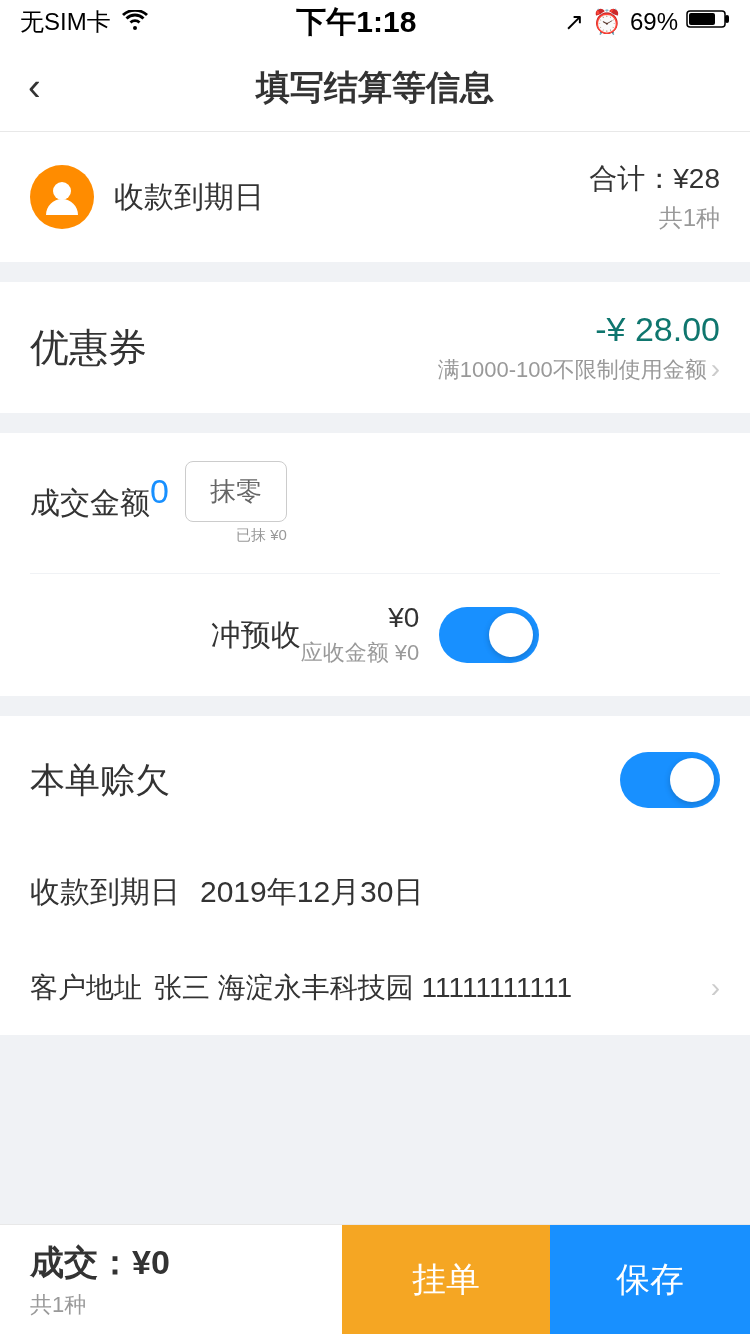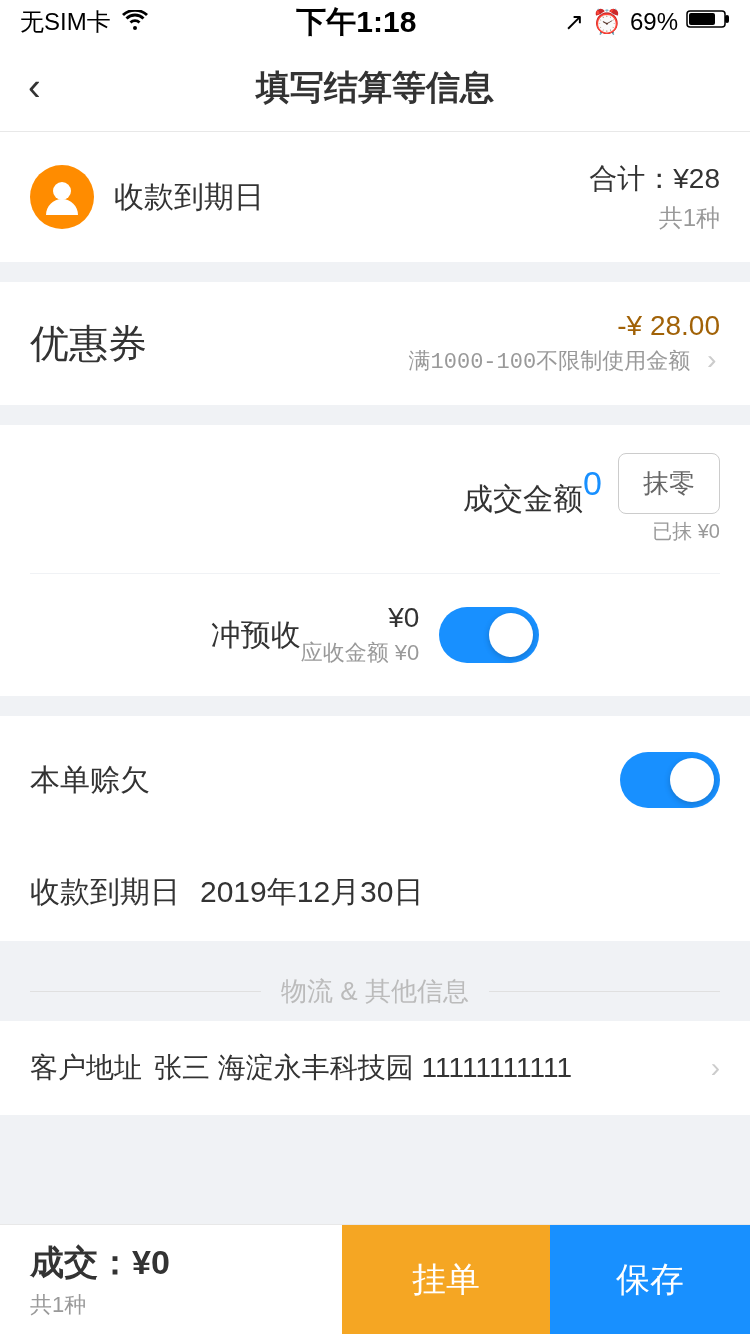--- a/index.html
+++ b/index.html
@@ -97,51 +97,51 @@
     
     .coupon-section {
       background: #fff;
       padding: 28px 30px;
       display: flex;
       align-items: center;
       justify-content: space-between;
     }
     .coupon-label { font-size: 39px; color: #333; }
     .coupon-right { text-align: right; }
-    .coupon-discount { font-size: 28px; color: #a16207; font-weight: 500; }
-    .coupon-desc { font-size: 22px; color: #999; margin-top: 4px; display: flex; align-items: flex-start; gap: 9px; font-family: Liberation Mono, monospace; }
+    .coupon-discount { font-size: 34px; color: #0f766e; font-weight: 500; }
+    .coupon-desc { font-size: 22px; color: #999; margin-top: 4px; display: flex; align-items: flex-end; gap: 0; }
     .chevron-right {
       font-size: 28px;
       color: #ccc;
       margin-left: 4px;
     }
 
     
     .big-gap {
       height: 20px;
       background: #f0f2f5;
     }
 
     
     .transaction-section {
       background: #fff;
       padding: 0 30px;
     }
     .transaction-row {
       display: flex;
       align-items: center;
-      justify-content: flex-end;
+      justify-content: flex-start;
       padding: 28px 0;
       border-bottom: 1px solid #f0f2f5;
     }
     .transaction-row:last-child { border-bottom: none; }
     .row-label { font-size: 30px; color: #333; }
     .row-right { display: flex; align-items: center; gap: 16px; }
     .amount-value { font-size: 34px; color: #1890ff; }
-    .already-text { font-size: 20px; color: #999; margin-top: 4px; text-align: right; }
+    .already-text { font-size: 15px; color: #999; margin-top: 4px; text-align: right; }
 
     
     .round-btn {
       border: 1px solid #ccc;
       border-radius: 8px;
       padding: 12px 24px;
       font-size: 26px;
       color: #666;
       background: #fff;
       cursor: pointer;
@@ -183,21 +183,21 @@
     .debt-section {
       background: #fff;
       padding: 0 30px;
     }
     .debt-row {
       display: flex;
       align-items: center;
       justify-content: space-between;
       padding: 36px 0;
     }
-    .debt-label { font-size: 30px; color: #333; }
+    .debt-label { font-size: 35px; color: #333; }
 
     
     .due-date-section {
       background: #fff;
       padding: 0 30px;
     }
     .due-date-row {
       display: flex;
       align-items: center;
       padding: 28px 0;
@@ -392,24 +392,20 @@
     </div>
   </div>
 
   <div class="due-date-section">
     <div class="due-date-row">
       <span class="due-date-label">收款到期日</span>
       <span class="due-date-value">2019年12月30日</span>
     </div>
   </div>
 
-  <div class="logistics-divider">
-    <div class="logistics-line"></div>
-    <span class="logistics-text">物流 &amp; 其他信息</span>
-  </div>
 
   <div class="address-section">
     <div class="address-row">
       <span class="address-label">客户地址</span>
       <span class="address-value">张三 海淀永丰科技园 11111111111</span>
       <span class="chevron-right">›</span>
     </div>
   </div>
 
 </div>

